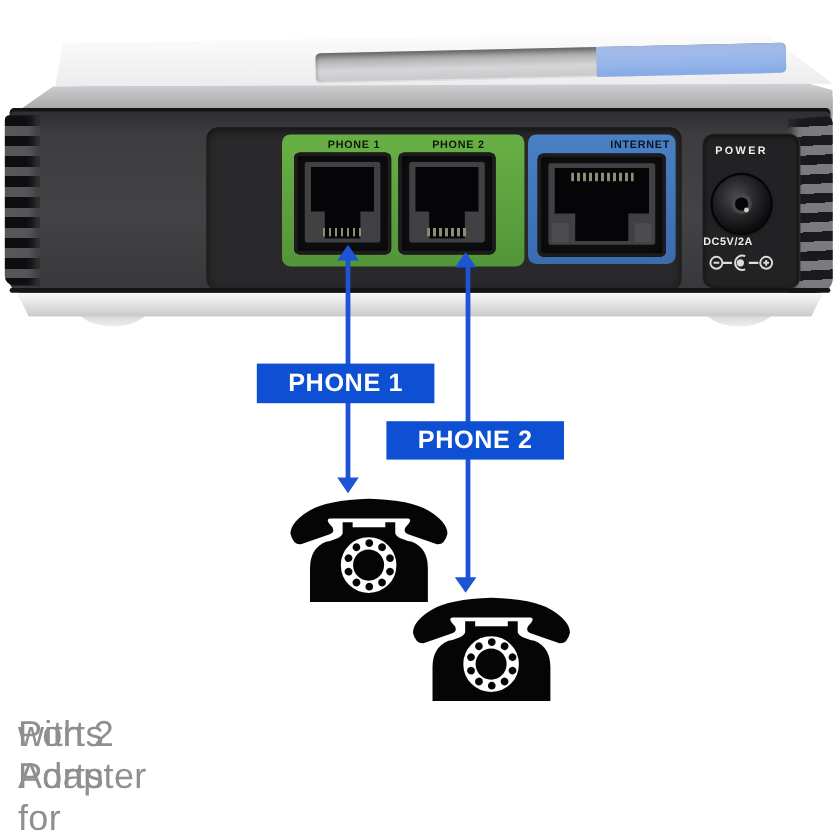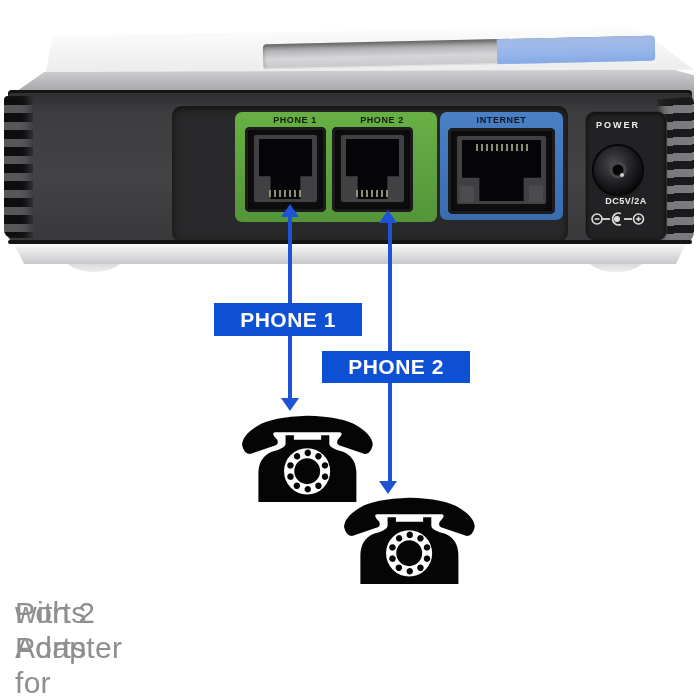--- a/index.html
+++ b/index.html
@@ -40,21 +40,21 @@
     box-shadow:inset 8px 0 8px -4px #2e2e30;}
   .port-recess{left:172px;top:106px;width:396px;height:136px;border-radius:10px;
     background:#29292b;box-shadow:inset 0 2px 8px rgba(0,0,0,.65);}
 
   .green-panel{left:235px;top:112px;width:202px;height:110px;border-radius:7px;
     background:linear-gradient(to bottom,#68b045,#539539);}
   .blue-panel{left:440px;top:112px;width:123px;height:108px;border-radius:7px;
     background:linear-gradient(to bottom,#4a80c4,#3a6cae);}
   .port-label{font-size:9px;font-weight:bold;letter-spacing:.6px;color:#0d1a08;
     text-align:center;line-height:12px;}
-  .port-label.blue{color:#0b1524;}
+  .port-label.blue{color:#0b1524;margin-left:32px;}
 
   
   .rj{background:#0f0f11;border-radius:5px;
     box-shadow:inset 0 0 0 3px #1c1c1e,inset 0 0 12px #000;}
   .rj .plate{left:9px;right:9px;top:8px;bottom:10px;background:#414143;border-radius:2px;}
   .rj .opening{left:14px;right:14px;top:12px;bottom:13px;background:#050507;
     clip-path:polygon(0 0,100% 0,100% 62%,78% 62%,78% 100%,22% 100%,22% 62%,0 62%);}
   .rj .pins{left:50%;transform:translateX(-50%);bottom:15px;width:34px;height:7px;
     background:repeating-linear-gradient(90deg,#8d8d76 0 2px,transparent 2px 5px);}
   .rj .block-l{left:12px;bottom:12px;width:14px;height:16px;background:#4c4c4e;}
@@ -64,22 +64,22 @@
   .power-panel{left:586px;top:112px;width:80px;height:128px;border-radius:9px;
     background:#222224;box-shadow:inset 0 1px 4px rgba(0,0,0,.8),0 0 0 1px #313133;}
   .power-label{left:586px;top:120px;width:64px;text-align:center;color:#f0f0f0;
     font-size:9px;font-weight:bold;letter-spacing:2px;}
   .dc-jack{left:594px;top:146px;width:48px;height:48px;border-radius:50%;
     background:radial-gradient(circle at 42% 38%,#4c4c4e,#242426 42%,#0c0c0e 72%,#000 100%);
     box-shadow:0 0 0 2px #060608,0 2px 4px rgba(0,0,0,.5);}
   .dc-pin{left:50%;top:50%;width:17px;height:17px;transform:translate(-50%,-50%);
     border-radius:50%;background:#050507;border:3px solid #48484a;}
   .dc-spark{left:55%;top:56%;width:4px;height:4px;border-radius:50%;background:#e8e8e8;opacity:.85;}
-  .power-spec{left:586px;top:196px;width:64px;text-align:center;color:#ececec;
-    font-size:9px;font-weight:bold;letter-spacing:.5px;padding-left:16px;}
+  .power-spec{left:586px;top:196px;width:64px;text-align:left;color:#ececec;
+    font-size:9px;font-weight:bold;letter-spacing:.5px;}
   .polarity{left:590px;top:211px;width:56px;height:16px;}
 
   
   .seam{left:8px;top:240px;width:684px;height:4px;background:#141416;border-radius:2px;}
   .foot{top:256px;width:60px;height:16px;border-radius:0 0 30px 30px/0 0 16px 16px;
     background:linear-gradient(to bottom,#c9c9cb,#ededee);}
   .foot.left{left:64px;} .foot.right{left:586px;}
   .base{left:14px;top:244px;width:672px;height:20px;
     background:linear-gradient(to bottom,#fafafa,#c8c8ca);
     clip-path:polygon(0 0,100% 0,98.5% 100%,1.5% 100%);}

